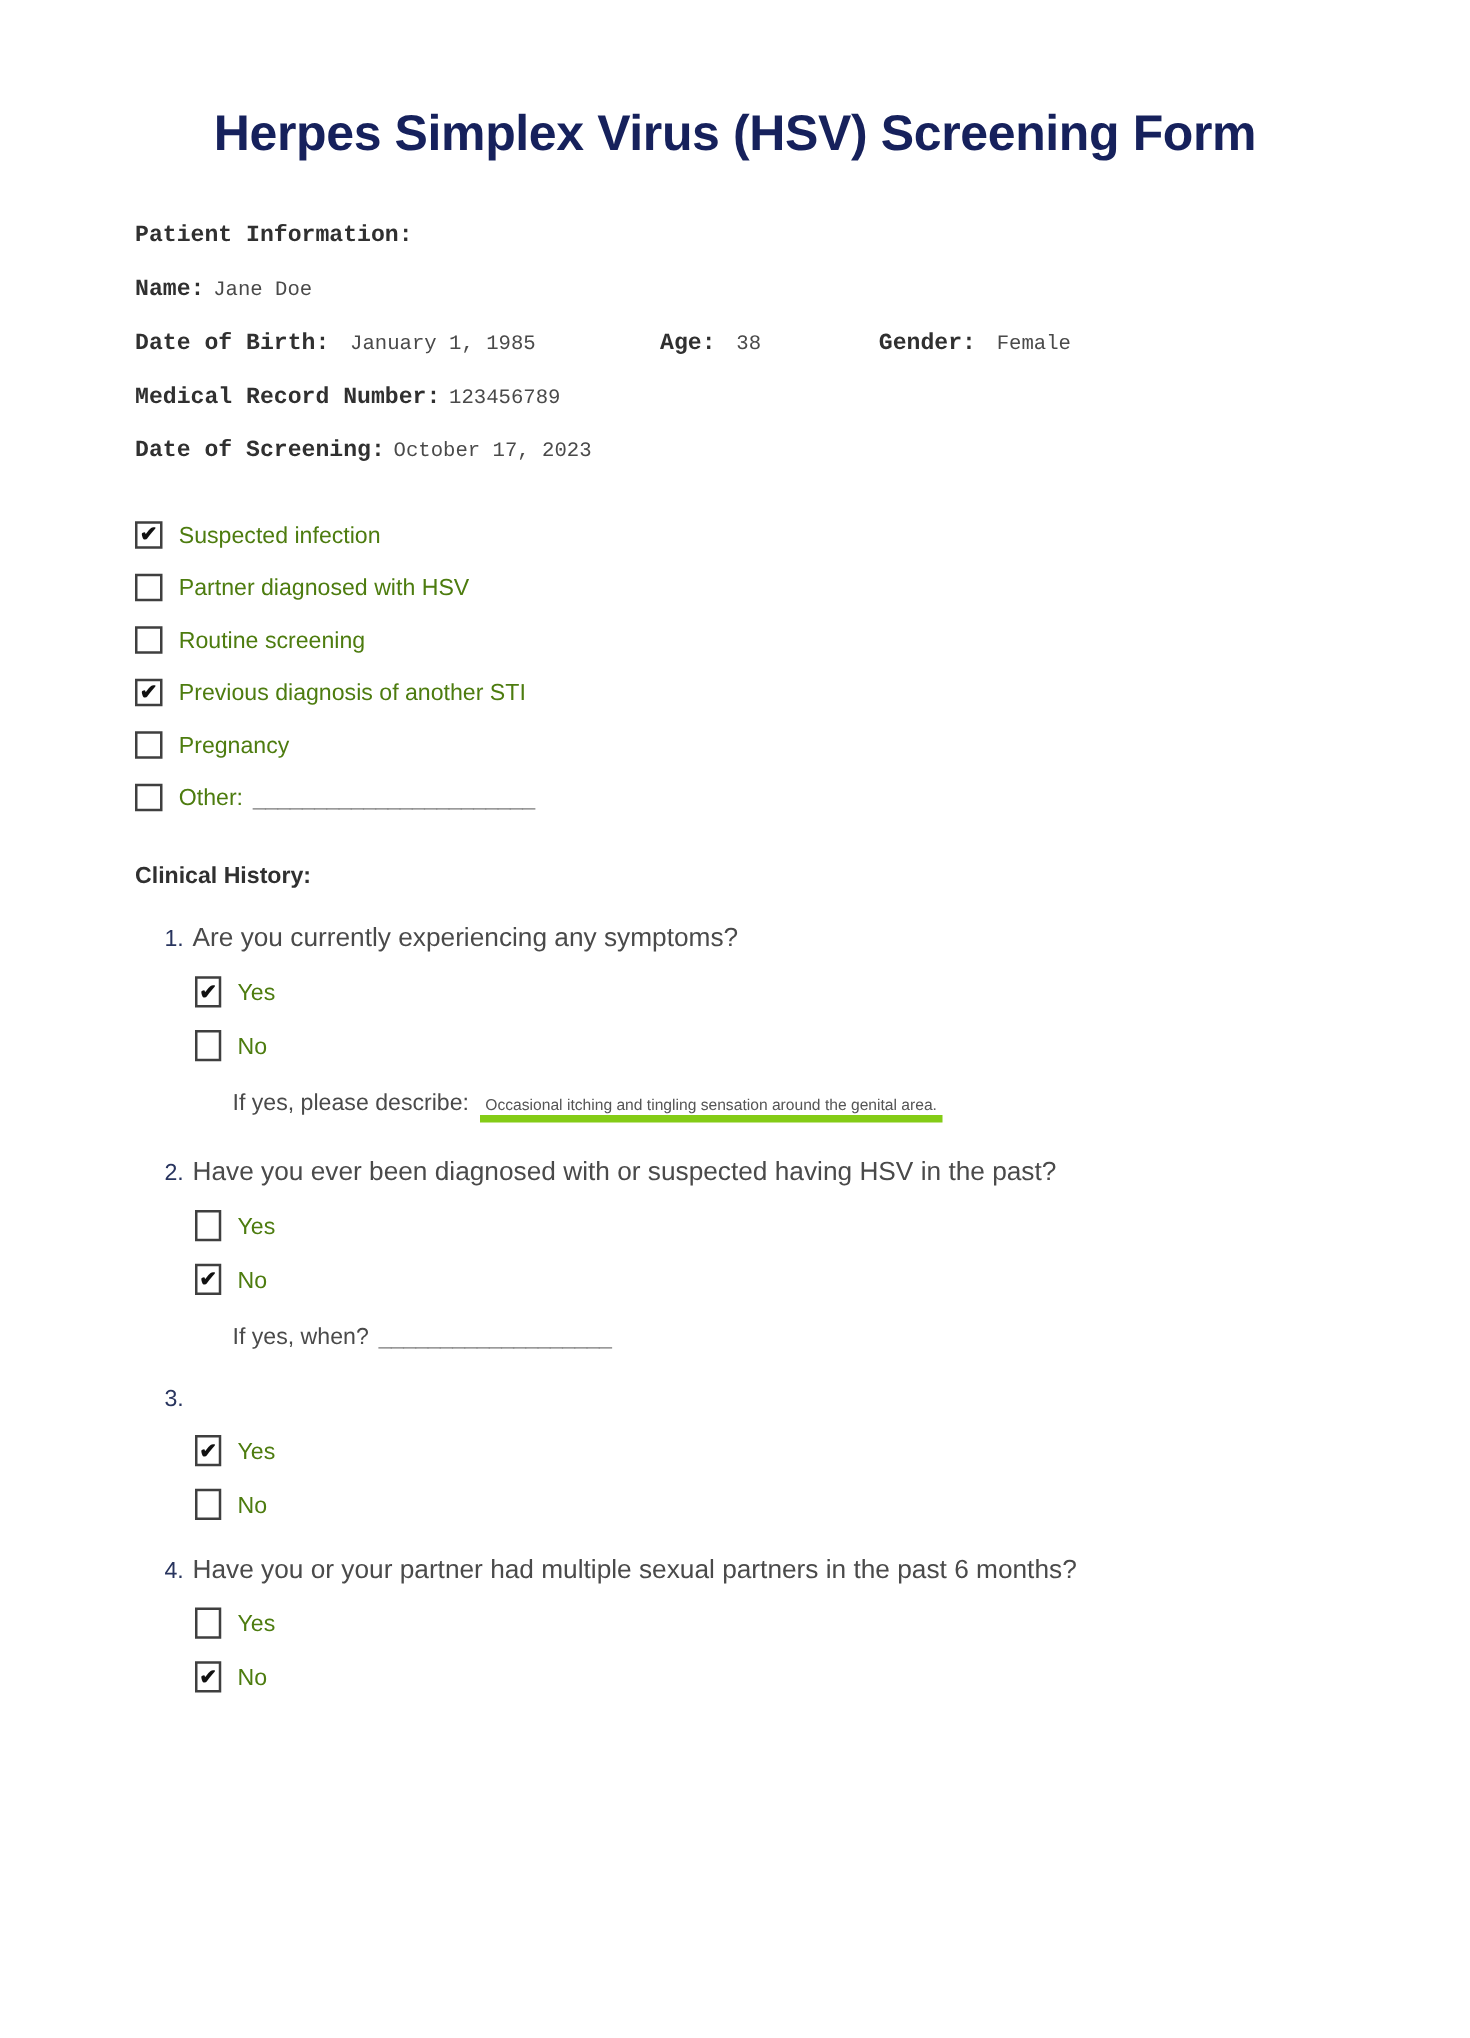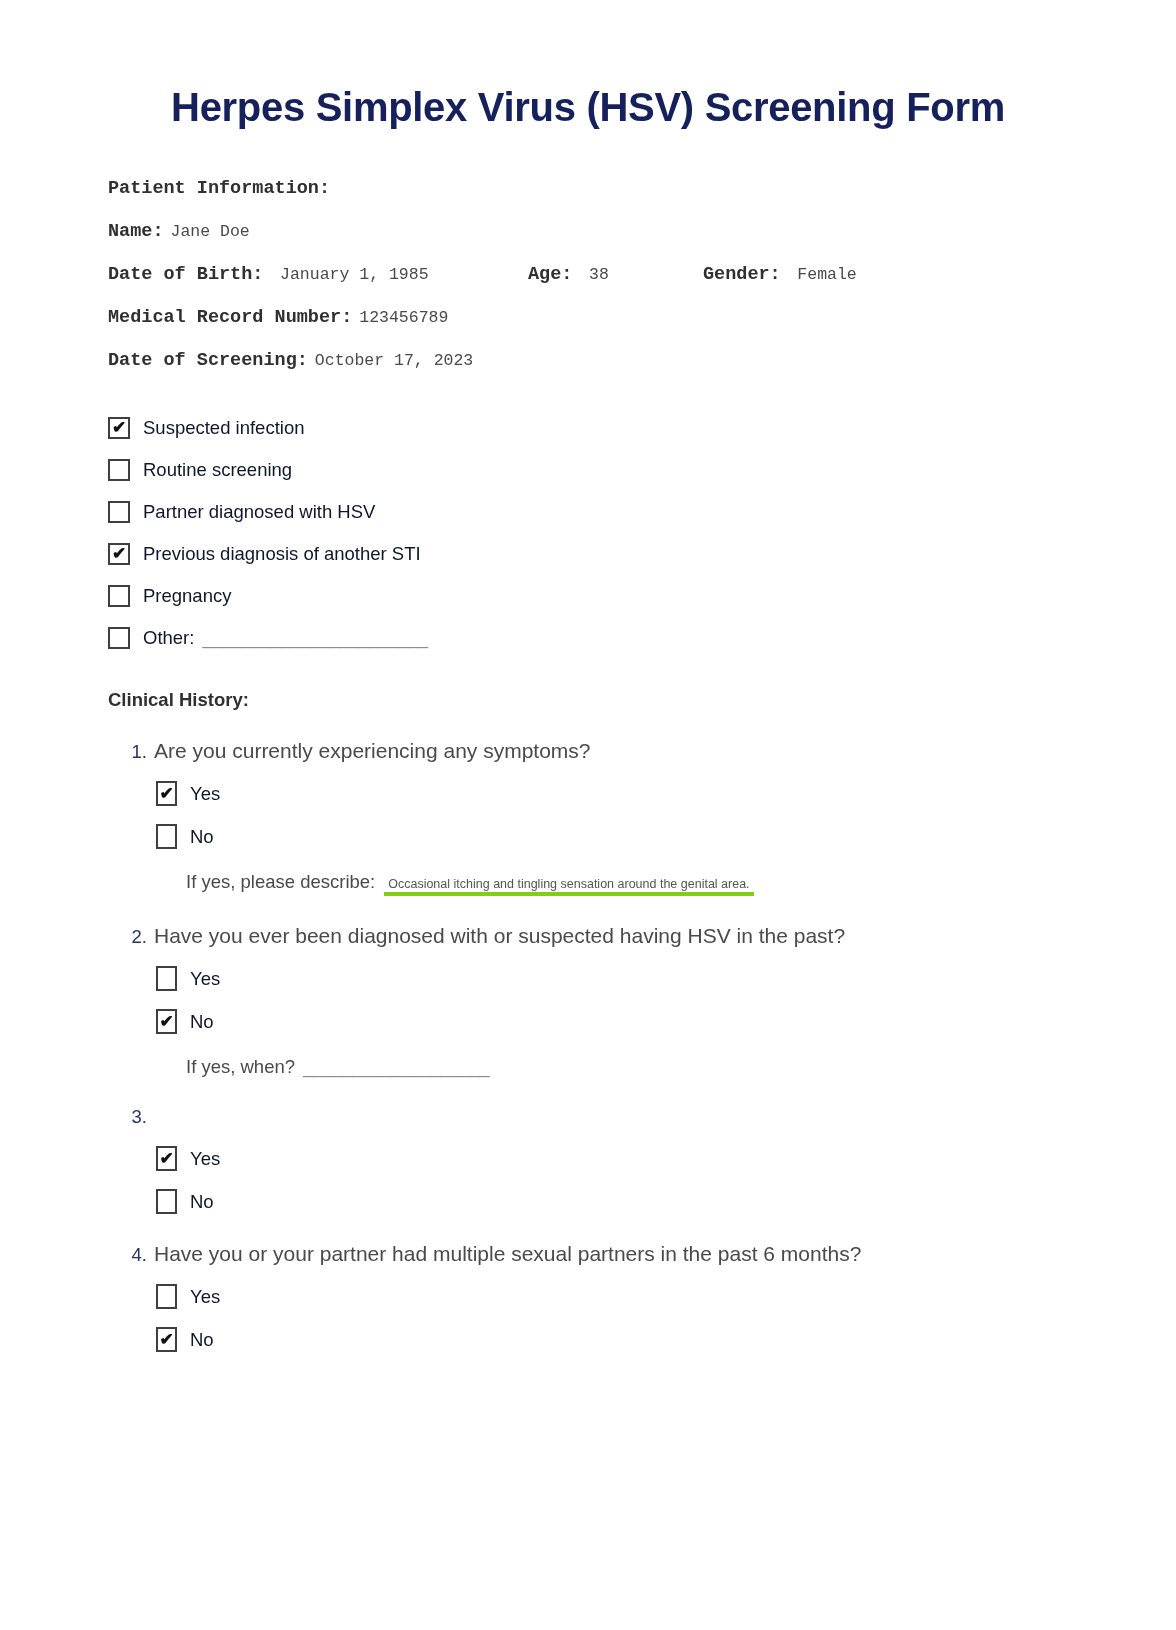--- a/index.html
+++ b/index.html
@@ -91,21 +91,21 @@
     height: 25px;
     min-width: 21px;
   }
   .cbox .tick {
     display: block;
     margin-top: -1px;
     font-weight: bold;
   }
   .cbox-label {
     font-size: 18.5px;
-    color: #0f172a;
+    color: #4d7c0f;
     margin-left: 13px;
     white-space: nowrap;
   }
   .blank-line {
     font-size: 18.5px;
     color: #8d8d8d;
     margin-left: 8px;
     letter-spacing: -0.5px;
   }
 
@@ -146,21 +146,21 @@
   }
   .sub-label {
     font-size: 18.5px;
     color: #4a4a4a;
     white-space: nowrap;
   }
   .sub-answer {
     font-size: 12.5px;
     color: #555555;
     margin-left: 9px;
-    border-bottom: 4px solid #84cc16;
+    border-bottom: 6px solid #84cc16;
     padding: 0 4px 1px 4px;
     white-space: nowrap;
   }
   .sub-blank {
     font-size: 18.5px;
     color: #8d8d8d;
     margin-left: 8px;
     letter-spacing: -0.5px;
   }
 </style>
@@ -211,28 +211,28 @@
       <span class="cbox">
           <span class="tick">✔</span>
         </span>
       <span class="cbox-label">Suspected infection</span>
     </div>
 
     <div class="checkbox-row">
       <span class="cbox">
           <span class="tick"></span>
         </span>
+      <span class="cbox-label">Partner diagnosed with HSV</span>
+    </div>
+
+    <div class="checkbox-row">
+      <span class="cbox">
+          <span class="tick"></span>
+        </span>
       <span class="cbox-label">Routine screening</span>
-    </div>
-
-    <div class="checkbox-row">
-      <span class="cbox">
-          <span class="tick"></span>
-        </span>
-      <span class="cbox-label">Partner diagnosed with HSV</span>
     </div>
 
     <div class="checkbox-row">
       <span class="cbox">
           <span class="tick">✔</span>
         </span>
       <span class="cbox-label">Previous diagnosis of another STI</span>
     </div>
 
     <div class="checkbox-row">

